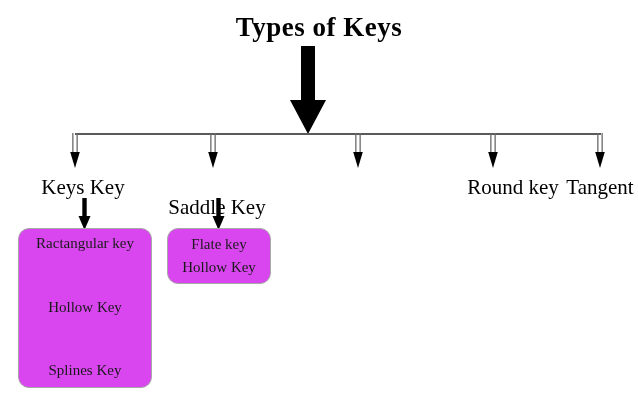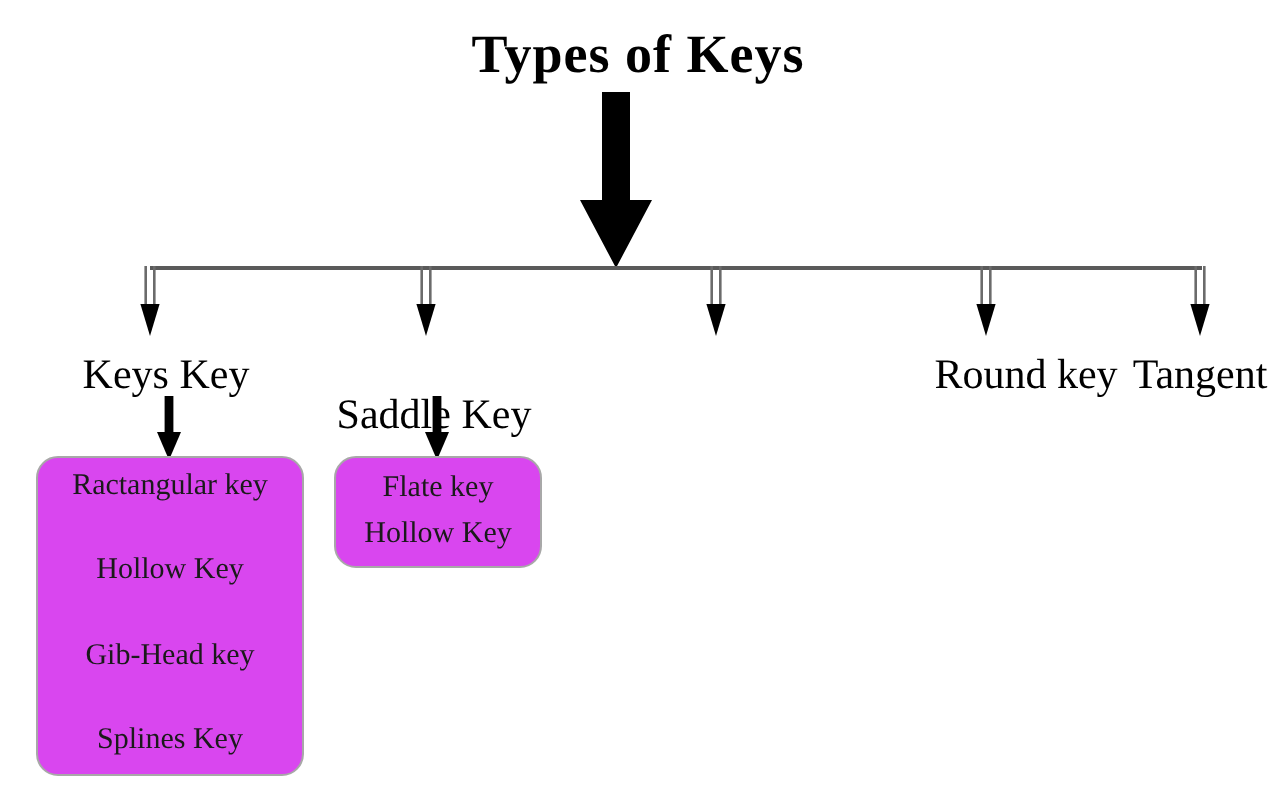--- a/index.html
+++ b/index.html
@@ -181,21 +181,20 @@
   <div class="sub-arrow" style="left:218px; top:198px;">
     <svg width="13" height="32" viewBox="0 0 13 32" xmlns="http://www.w3.org/2000/svg">
       <rect x="4.3" y="0" width="4.4" height="20" fill="#000000"></rect>
       <polygon points="0.5,18 12.5,18 6.5,32" fill="#000000"></polygon>
     </svg>
   </div>
 
   <div class="sub-box" id="sunk-box">
     <div class="sub-item">Ractangular key</div>
     <div class="sub-item">Hollow Key</div>
-    <div class="sub-item">Gib-Head key</div>
     <div class="sub-item">Splines Key</div>
   </div>
 
   <div class="sub-box" id="saddle-box">
     <div class="sub-item">Flate key</div>
     <div class="sub-item">Hollow Key</div>
   </div>
 
 </div>
 

